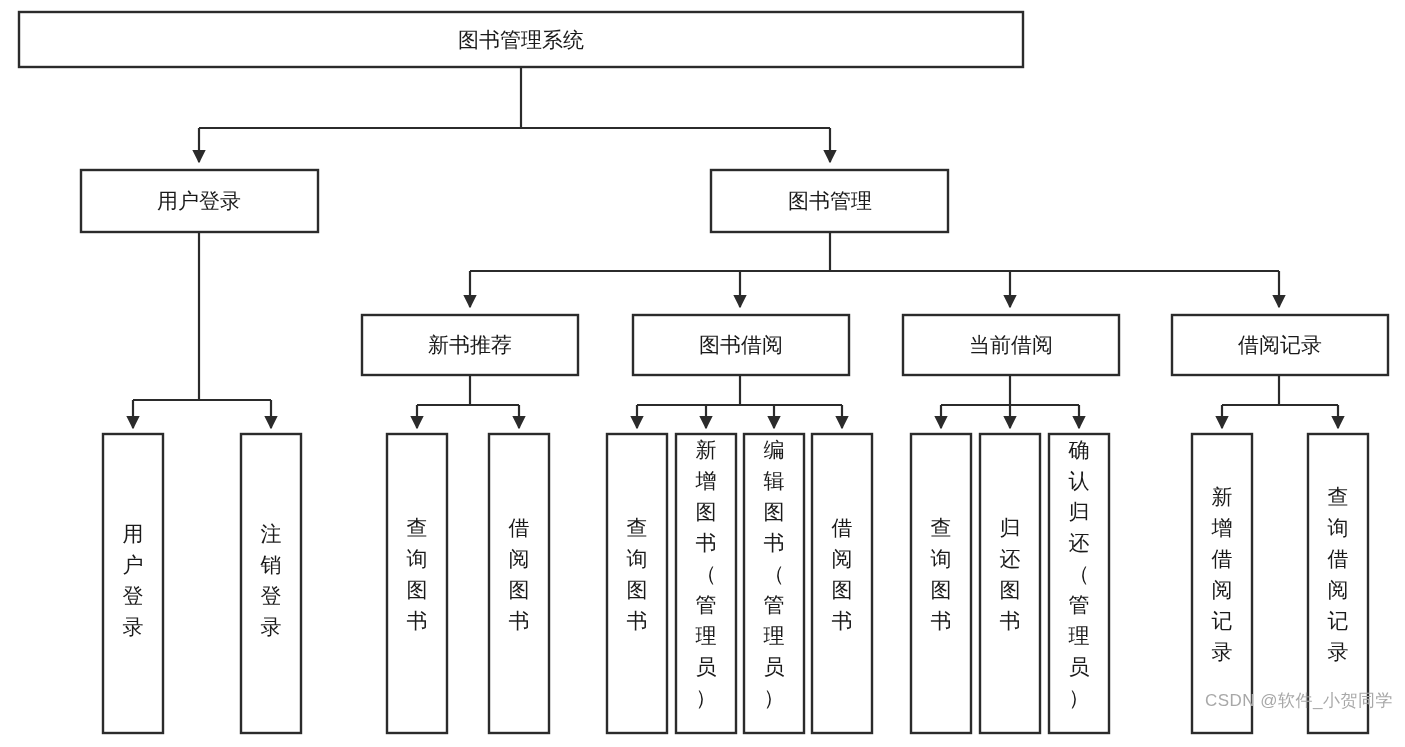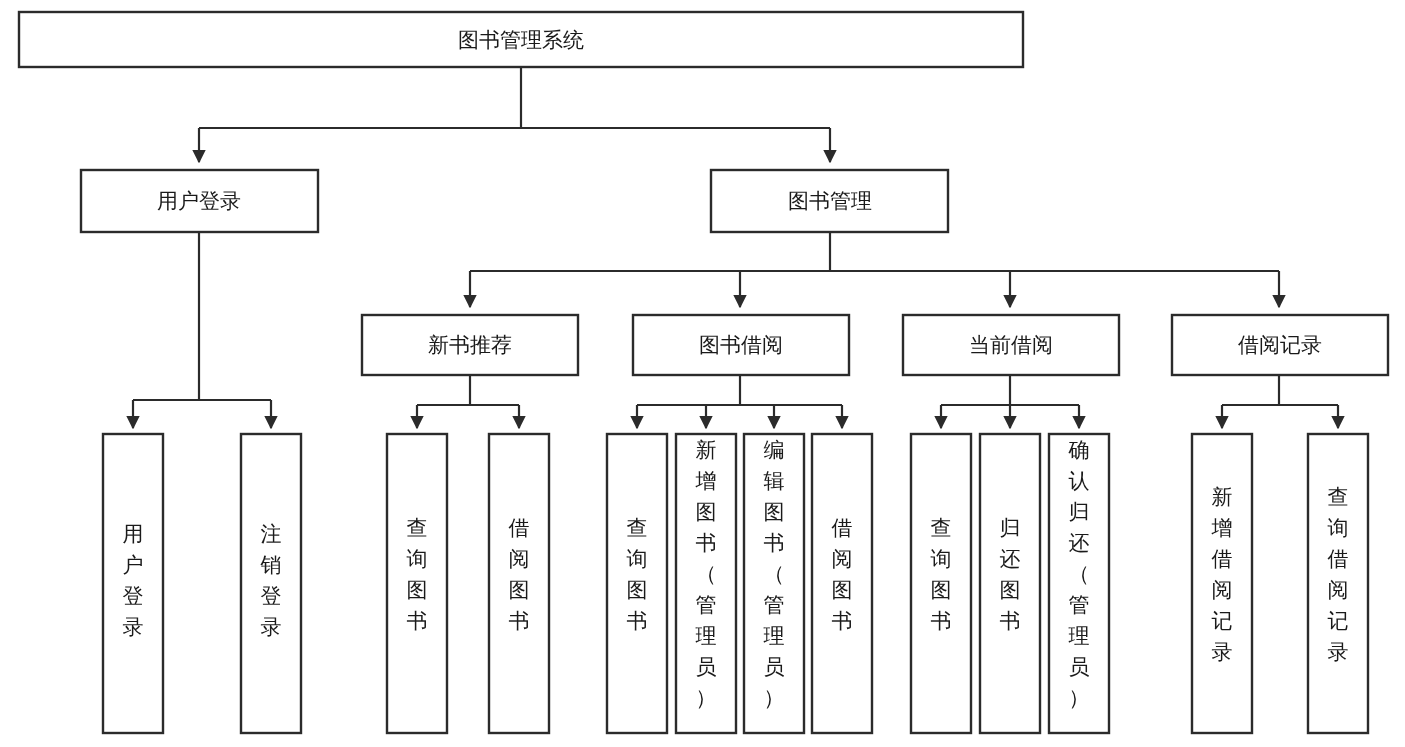--- a/index.html
+++ b/index.html
@@ -219,14 +219,15 @@
     <text class="node-label-vertical" x="842" y="0"><tspan x="842" y="534.5">借</tspan><tspan x="842" y="565.5">阅</tspan><tspan x="842" y="596.5">图</tspan><tspan x="842" y="627.5">书</tspan></text>
 
     <text class="node-label-vertical" x="941" y="0"><tspan x="941" y="534.5">查</tspan><tspan x="941" y="565.5">询</tspan><tspan x="941" y="596.5">图</tspan><tspan x="941" y="627.5">书</tspan></text>
     <text class="node-label-vertical" x="1010" y="0"><tspan x="1010" y="534.5">归</tspan><tspan x="1010" y="565.5">还</tspan><tspan x="1010" y="596.5">图</tspan><tspan x="1010" y="627.5">书</tspan></text>
     <text class="node-label-vertical" x="1079" y="0"><tspan x="1079" y="457">确</tspan><tspan x="1079" y="488">认</tspan><tspan x="1079" y="519">归</tspan><tspan x="1079" y="550">还</tspan><tspan x="1079" y="581" transform="rotate(90 1079 581)">（</tspan><tspan x="1079" y="612">管</tspan><tspan x="1079" y="643">理</tspan><tspan x="1079" y="674">员</tspan><tspan x="1079" y="705" transform="rotate(90 1079 705)">）</tspan></text>
 
     <text class="node-label-vertical" x="1222" y="0"><tspan x="1222" y="503.5">新</tspan><tspan x="1222" y="534.5">增</tspan><tspan x="1222" y="565.5">借</tspan><tspan x="1222" y="596.5">阅</tspan><tspan x="1222" y="627.5">记</tspan><tspan x="1222" y="658.5">录</tspan></text>
     <text class="node-label-vertical" x="1338" y="0"><tspan x="1338" y="503.5">查</tspan><tspan x="1338" y="534.5">询</tspan><tspan x="1338" y="565.5">借</tspan><tspan x="1338" y="596.5">阅</tspan><tspan x="1338" y="627.5">记</tspan><tspan x="1338" y="658.5">录</tspan></text>
   </svg>
 
+  <div class="watermark">CSDN @软件_小贺同学</div>
 
 </div>
 
 </body></html>

